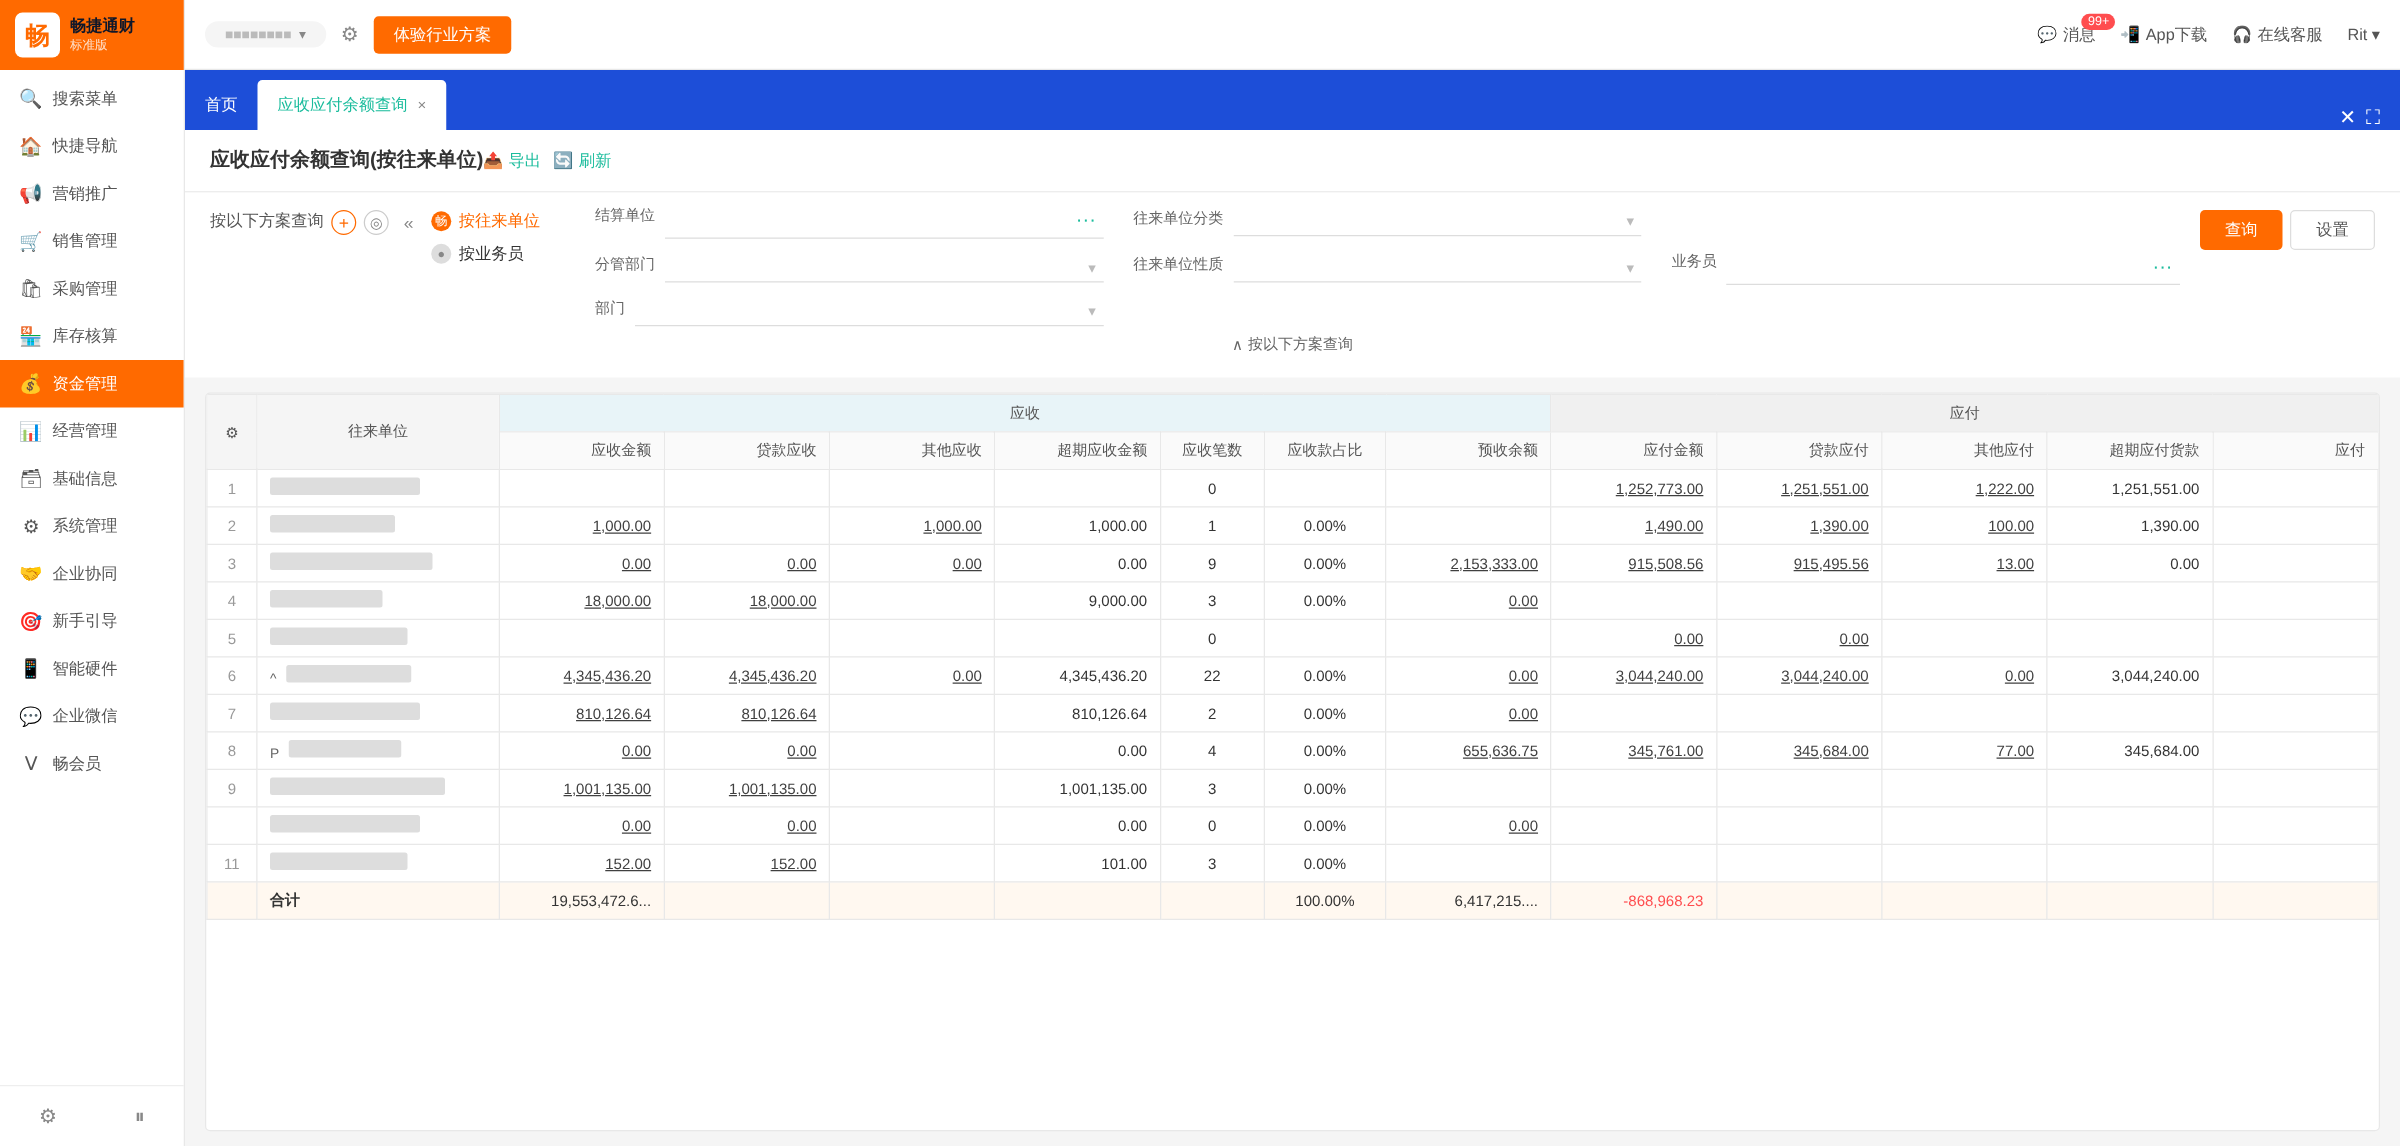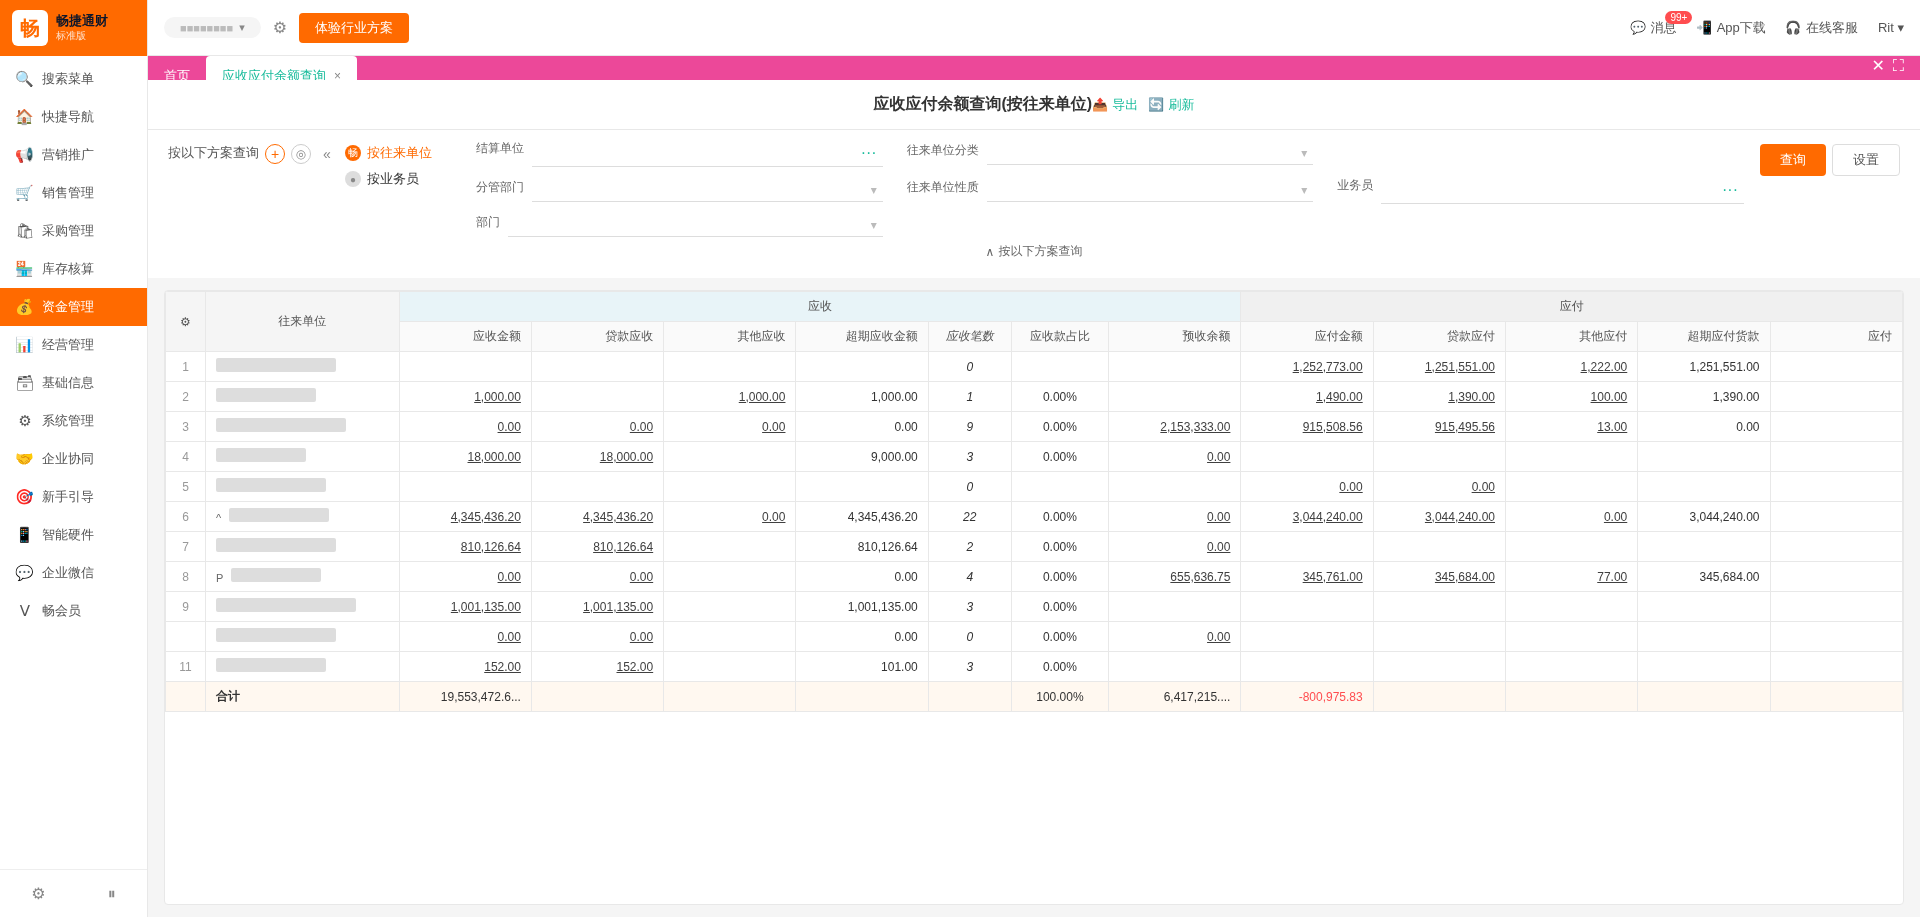--- a/index.html
+++ b/index.html
@@ -28,34 +28,34 @@
     .topbar-gear { color: #888; font-size: 16px; cursor: pointer; }
     .topbar-btn { background: #ff6a00; color: #fff; border: none; border-radius: 4px; padding: 6px 16px; cursor: pointer; font-size: 13px; }
     .topbar-right { margin-left: auto; display: flex; align-items: center; gap: 20px; }
     .topbar-msg { display: flex; align-items: center; gap: 4px; color: #555; font-size: 13px; position: relative; cursor: pointer; }
     .badge { position: absolute; top: -8px; right: -16px; background: #ff4d4f; color: #fff; border-radius: 10px; font-size: 10px; padding: 1px 5px; min-width: 18px; text-align: center; }
     .topbar-app { display: flex; align-items: center; gap: 4px; color: #555; font-size: 13px; cursor: pointer; }
     .topbar-service { display: flex; align-items: center; gap: 4px; color: #555; font-size: 13px; cursor: pointer; }
     .topbar-user { color: #555; font-size: 13px; cursor: pointer; }
 
     
-    .tabbar { background: #ec4899; height: 24px; display: flex; align-items: flex-start; padding: 0; flex-shrink: 0; }
+    .tabbar { background: #1d4ed8; height: 48px; display: flex; align-items: flex-end; padding: 0; flex-shrink: 0; }
     .tab { padding: 0 16px; height: 40px; display: flex; align-items: center; gap: 6px; cursor: pointer; font-size: 13px; color: rgba(255,255,255,0.8); }
     .tab.home { color: #fff; font-weight: 500; }
     .tab.active { background: #fff; color: #1abc9c; border-radius: 4px 4px 0 0; font-weight: 500; }
     .tab-close { font-size: 12px; color: #888; margin-left: 2px; }
     .tab-controls { margin-left: auto; display: flex; align-items: center; gap: 8px; padding-right: 16px; }
     .tab-ctrl-btn { color: #fff; font-size: 16px; cursor: pointer; }
 
     
     .page { flex: 1; overflow: hidden; display: flex; flex-direction: column; background: #f5f5f5; }
 
     
     .page-header { background: #fff; padding: 14px 20px 0; border-bottom: 1px solid #e8e8e8; flex-shrink: 0; }
-    .page-title-row { display: flex; align-items: center; justify-content: center; margin-bottom: 14px; }
+    .page-title-row { display: flex; align-items: center; justify-content: flex-start; margin-bottom: 14px; }
     .page-title { font-size: 16px; font-weight: bold; color: #333; }
     .page-actions { display: flex; gap: 10px; }
     .page-action-btn { display: flex; align-items: center; gap: 4px; color: #1abc9c; font-size: 13px; cursor: pointer; }
 
     
     .filter-area { background: #fff; padding: 0 20px 12px; flex-shrink: 0; }
     .filter-add-btn { width: 20px; height: 20px; border: 1px solid #ff6a00; border-radius: 50%; display: flex; align-items: center; justify-content: center; color: #ff6a00; cursor: pointer; font-size: 14px; }
     .filter-set-btn { width: 20px; height: 20px; border: 1px solid #ccc; border-radius: 50%; display: flex; align-items: center; justify-content: center; color: #888; cursor: pointer; font-size: 12px; }
     .filter-collapse-btn { width: 20px; height: 20px; display: flex; align-items: center; justify-content: center; color: #888; cursor: pointer; font-size: 14px; }
 
@@ -84,21 +84,21 @@
     table { border-collapse: collapse; width: max-content; min-width: 100%; }
     thead { position: sticky; top: 0; z-index: 10; }
     .th-group { background: #f5f5f5; }
     .th-header { background: #fafafa; }
     th, td { border: 1px solid #e8e8e8; padding: 6px 10px; white-space: nowrap; font-size: 12px; }
     th { font-weight: normal; color: #555; text-align: center; }
     td { color: #333; }
     .col-index { text-align: center; color: #999; width: 40px; }
     .col-company { min-width: 160px; }
     .col-amount { text-align: right; min-width: 110px; }
-    .col-count { text-align: center; min-width: 60px; font-style: italic; }
+    .col-count { text-align: center; min-width: 60px; }
     .col-pct { text-align: center; min-width: 80px; }
     .amount-link { color: #404040; text-decoration: underline; cursor: pointer; }
     .company-blurred { background: #ddd; border-radius: 2px; height: 14px; display: inline-block; }
     .tfoot-row td { background: #fff8f0; font-weight: 500; }
     .negative { color: #ff4d4f; }
     .th-settings { text-align: center; width: 36px; }
   </style>
 </head>
 <body>
 
@@ -551,21 +551,21 @@
             <tr class="tfoot-row">
               <td class="col-index"></td>
               <td class="col-company" style="font-weight:bold;">合计</td>
               <td class="col-amount">19,553,472.6...</td>
               <td class="col-amount"></td>
               <td class="col-amount"></td>
               <td class="col-amount"></td>
               <td class="col-count"></td>
               <td class="col-pct">100.00%</td>
               <td class="col-amount">6,417,215....</td>
-              <td class="col-amount negative">-800,975.83</td>
+              <td class="col-amount negative">-868,968.23</td>
               <td class="col-amount"></td>
               <td class="col-amount"></td>
               <td class="col-amount"></td>
               <td class="col-amount"></td>
             </tr>
           </tfoot>
         </table>
       </div>
     </div>
 

